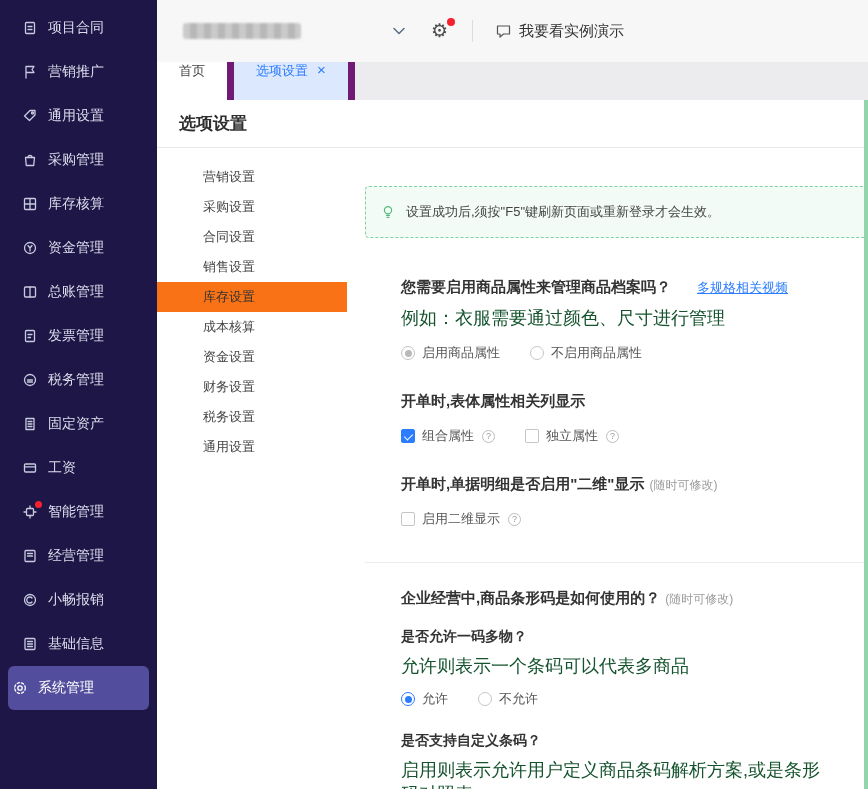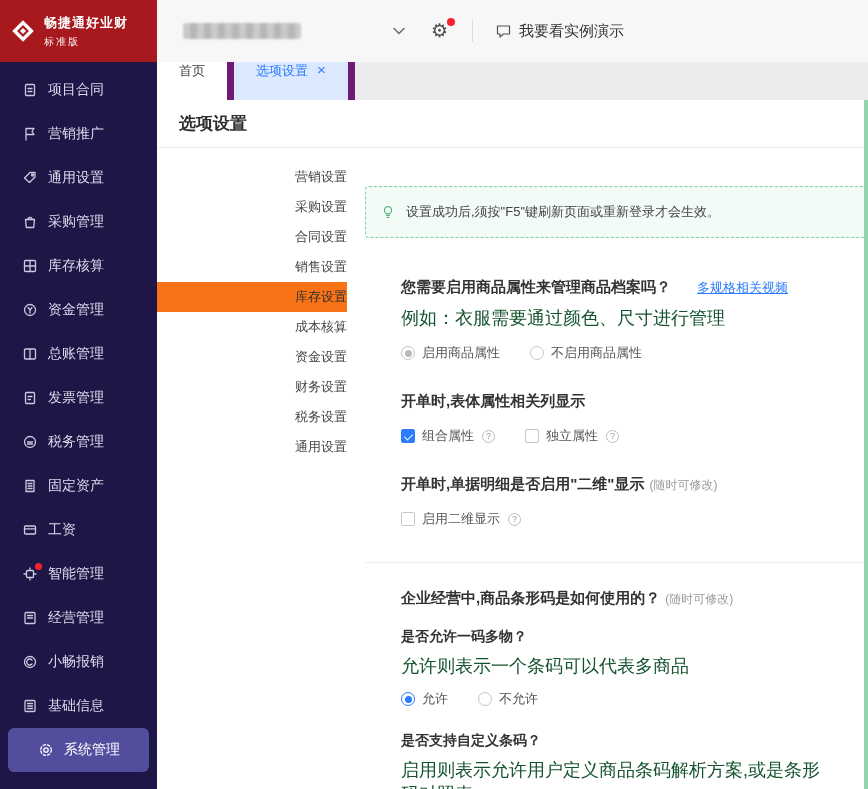--- a/index.html
+++ b/index.html
@@ -7,21 +7,21 @@
   body { font-family:"Liberation Sans", sans-serif; background:#fff; color:#333; }
   .app { display:flex; width:868px; height:789px; position:relative; }
 
   
   .sidebar { width:157px; flex-shrink:0; background:#1d1646; display:flex; flex-direction:column; }
   .logo { height:62px; background:#a8191e; display:flex; align-items:center; padding:0 10px; gap:8px; flex-shrink:0; }
   .logo-text .t1 { color:#fff; font-size:13px; font-weight:bold; letter-spacing:1px; }
   .logo-text .t2 { color:#fff; font-size:10px; margin-top:3px; letter-spacing:2px; opacity:.95; }
   .side-nav { flex:1; padding-top:6px; }
   .side-item { height:44px; display:flex; align-items:center; gap:10px; padding-left:22px; font-size:14px; color:#dcdded; cursor:pointer; }
-  .side-item.active { margin:0 8px; padding-left:30px; background:#534d9d; border-radius:6px; color:#fff; }
+  .side-item.active { margin:0 8px; padding-left:4px; background:#534d9d; border-radius:6px; color:#fff; }
   .icon-wrap { position:relative; width:16px; height:16px; display:flex; flex-shrink:0; }
   .sico { width:16px; height:16px; fill:none; stroke:#c9cbe0; stroke-width:1.3; stroke-linecap:round; stroke-linejoin:round; }
   .side-item.active .sico { stroke:#fff; }
   .badge-dot { position:absolute; top:-3px; right:-4px; width:7px; height:7px; background:#f5222d; border-radius:50%; }
 
   
   .main-col { flex:1; min-width:0; display:flex; flex-direction:column; position:relative; }
 
   .topbar { height:62px; flex-shrink:0; background:#f7f7f8; display:flex; align-items:center; padding-left:26px; }
   .redacted { width:118px; height:16px; border-radius:3px; filter:blur(1px);
@@ -36,21 +36,21 @@
   .tabbar { height:38px; flex-shrink:0; background:#ececee; display:flex; }
   .tab { display:flex; padding:0 22px; font-size:13px; color:#444; background:#fff;
          border-right:7px solid #701a75; cursor:pointer; }
   .tab.active { background:#dce8fd; color:#2b7cff; gap:9px; }
   .tab-close { color:#2b7cff; font-size:15px; line-height:1; cursor:pointer; }
 
   .pagehead { height:48px; flex-shrink:0; background:#fff; border-bottom:1px solid #e8e8e8; display:flex;
               align-items:center; padding-left:22px; font-size:17px; font-weight:bold; color:#2e2e2e; }
 
   .content { flex:1; min-height:0; display:flex; background:#fff; }
-  .settings-nav { width:190px; flex-shrink:0; padding-top:14px;text-align:right; }
+  .settings-nav { width:190px; flex-shrink:0; padding-top:14px; }
   .snav-item { height:30px; line-height:30px; padding-left:46px; font-size:13px; color:#454545; cursor:pointer; }
   .snav-item.active { background:#f97316; color:#333; }
 
   .panel { flex:1; min-width:0; padding:38px 0 0 18px; overflow:hidden; }
   .banner { display:flex; align-items:center; gap:10px; height:52px; padding:0 14px;
             border:1px dashed #82cfa2; background:#f2fbf5; border-radius:4px; font-size:13px; color:#444; }
   .sec { padding:0 40px 0 36px; }
   .sec1 { margin-top:40px; } .sec2 { margin-top:30px; } .sec3 { margin-top:30px; } .sec4 { margin-top:26px; }
   .sec-heading { font-size:15px; font-weight:bold; color:#333; }
   .suffix { font-size:12px; color:#9b9b9b; font-weight:normal; margin-left:5px; }
@@ -81,31 +81,20 @@
   .q .opt-row { margin-top:12px; }
 
   .green-strip { position:absolute; right:0; top:100px; bottom:0; width:4px; background:#92d4ac; }
 </style>
 </head>
 <body>
 
 <div class="app">
 
   <aside class="sidebar">
-    <div class="logo">
-      <svg width="26" height="26" viewBox="0 0 24 24">
-        <path d="M12 2l10 10-10 10L2 12z" fill="#fff"></path>
-        <path d="M12 6.5l5.5 5.5-5.5 5.5L6.5 12z" fill="#a8191e"></path>
-        <path d="M12 9.2l2.8 2.8-2.8 2.8-2.8-2.8z" fill="#fff"></path>
-      </svg>
-      <div class="logo-text">
-        <div class="t1">畅捷通好业财</div>
-        <div class="t2">标准版</div>
-      </div>
-    </div>
 
     <nav class="side-nav">
       <div class="side-item">
         <span class="icon-wrap">
             <svg class="sico" viewBox="0 0 16 16">
               <rect x="3.5" y="2.5" width="9" height="11" rx="1"></rect>
               <path d="M6 6.5h4M6 9.5h4"></path>
             </svg>
           </span>
         <span>项目合同</span>

